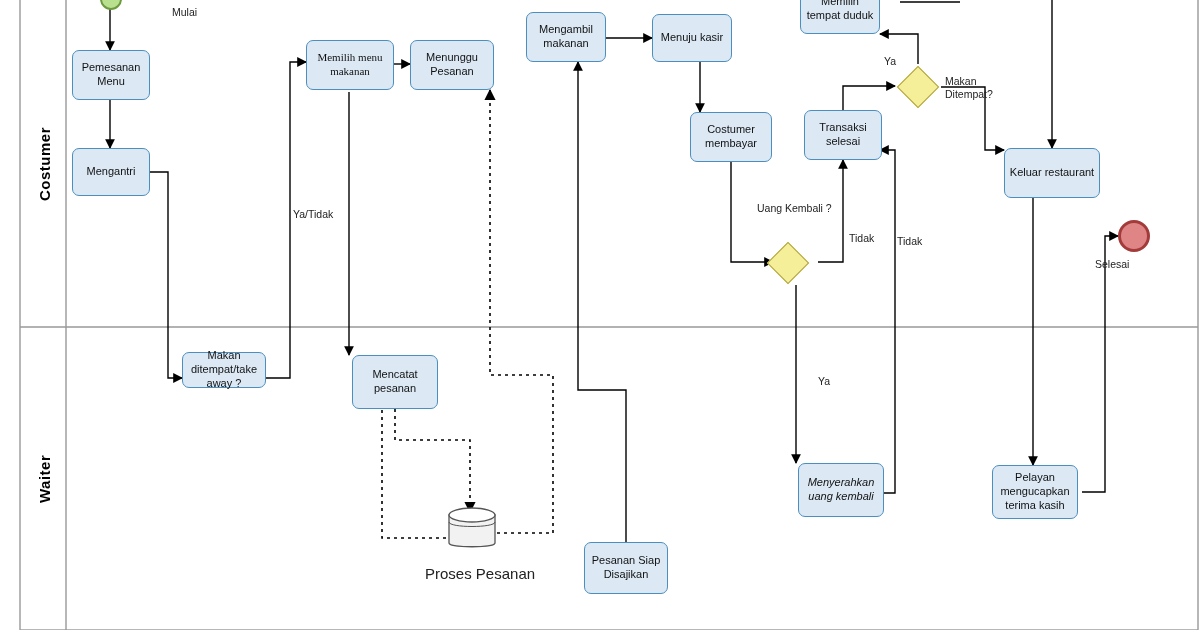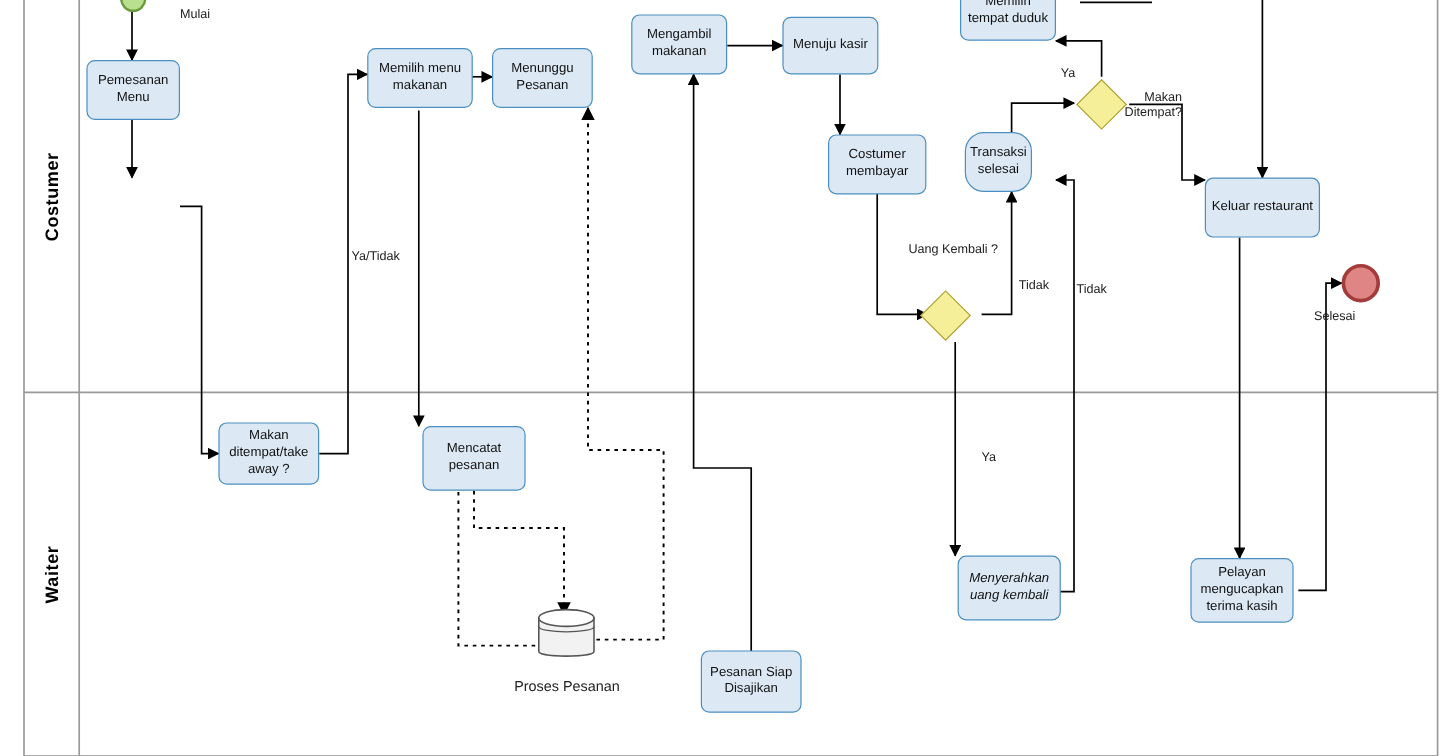--- a/index.html
+++ b/index.html
@@ -43,21 +43,21 @@
   .event.start{background:#b9e08f;border:2px solid #6c9a3f;}
   .event.end{background:#e08585;border:3px solid #a33b3b;}
   .label{
     position:absolute;
     font-size:10.5px;
     color:#222;
     white-space:nowrap;
   }
   .db-label{
     position:absolute;
-    font-size:12px;
+    font-size:15px;
     color:#222;
     white-space:nowrap;
     text-align:center;
   }
   .datastore{position:absolute;}
   svg.edges{position:absolute;left:0;top:0;width:1200px;height:630px;}
 </style>
 </head>
 <body>
 
@@ -118,46 +118,47 @@
 
     <path d="M1033 198 L1033 465" fill="none" stroke="#000" stroke-width="1.4" marker-end="url(#arrow)"></path>
 
     <path d="M1082 492 L1105 492 L1105 236 L1118 236" fill="none" stroke="#000" stroke-width="1.4" marker-end="url(#arrow)"></path>
   </svg>
 
   <div class="lane-label" style="left:24px;top:0px;width:40px;height:327px;">Costumer</div>
   <div class="lane-label" style="left:24px;top:327px;width:40px;height:303px;">Waiter</div>
 
   <div class="event start" style="left:100px;top:-12px;width:22px;height:22px;"></div>
-  <div class="label" style="left:118px;top:6px;padding-left:32px;">Mulai</div>
+  <div class="label" style="left:140px;top:6px;padding-left:32px;">Mulai</div>
 
   <div class="event end" style="left:1118px;top:220px;width:32px;height:32px;"></div>
   <div class="label" style="left:1095px;top:258px;">Selesai</div>
 
   <div class="task" style="left:72px;top:50px;width:78px;height:50px;">Pemesanan Menu</div>
-  <div class="task" style="left:306px;top:40px;width:88px;height:50px;">Memilih menu makanan</div>
+  <div class="task" style="left:72px;top:148px;width:78px;height:48px;">Mengantri</div>
+  <div class="task" style="left:306px;top:40px;width:88px;height:50px;font-family:Liberation Serif, serif;">Memilih menu makanan</div>
   <div class="task" style="left:410px;top:40px;width:84px;height:50px;">Menunggu Pesanan</div>
   <div class="task" style="left:652px;top:14px;width:80px;height:48px;">Menuju kasir</div>
   <div class="task" style="left:526px;top:12px;width:80px;height:50px;">Mengambil makanan</div>
   <div class="task" style="left:800px;top:-16px;width:80px;height:50px;">Memilih tempat duduk</div>
   <div class="task" style="left:690px;top:112px;width:82px;height:50px;">Costumer membayar</div>
-  <div class="task" style="left:804px;top:110px;width:56px;height:50px;border-radius:16px;">Transaksi selesai</div>
+  <div class="task" style="left:804px;top:110px;width:78px;height:50px;">Transaksi selesai</div>
   <div class="task" style="left:1004px;top:148px;width:96px;height:50px;">Keluar restaurant</div>
   <div class="task" style="left:352px;top:355px;width:86px;height:54px;">Mencatat pesanan</div>
   <div class="task" style="left:798px;top:463px;width:86px;height:54px;font-style:italic;">Menyerahkan uang kembali</div>
   <div class="task" style="left:992px;top:465px;width:86px;height:54px;">Pelayan mengucapkan terima kasih</div>
   <div class="task" style="left:584px;top:542px;width:84px;height:52px;">Pesanan Siap Disajikan</div>
 
-  <div class="task" style="left:182px;top:352px;width:84px;height:52px;">Makan ditempat/take away ?</div>
+  <div class="task" style="left:182px;top:352px;width:84px;height:36px;">Makan ditempat/take away ?</div>
 
   <div class="gateway" style="left:773px;top:248px;width:30px;height:30px;"></div>
   <div class="label" style="left:757px;top:202px;">Uang Kembali ?</div>
 
   <div class="gateway" style="left:903px;top:72px;width:30px;height:30px;"></div>
-  <div class="label" style="left:925px;top:75px;width:60px;white-space:normal;line-height:1.2;text-align:right;">Makan Ditempat?</div>
+  <div class="label" style="left:945px;top:75px;width:60px;white-space:normal;line-height:1.2;">Makan Ditempat?</div>
 
   <div class="datastore" style="left:446px;top:506px;width:52px;height:46px;">
     <svg width="52" height="46" viewBox="0 0 52 46" xmlns="http://www.w3.org/2000/svg">
       <path d="M3 9 L3 37 C3 42 49 42 49 37 L49 9 Z" fill="#f2f2f2" stroke="#555" stroke-width="1.3"></path>
       <ellipse cx="26" cy="9" rx="23" ry="7" fill="#ffffff" stroke="#555" stroke-width="1.3"></ellipse>
       <path d="M3 16 C3 22 49 22 49 16" fill="none" stroke="#555" stroke-width="1"></path>
     </svg>
   </div>
   <div class="db-label" style="left:425px;top:565px;width:95px;">Proses Pesanan</div>
 

